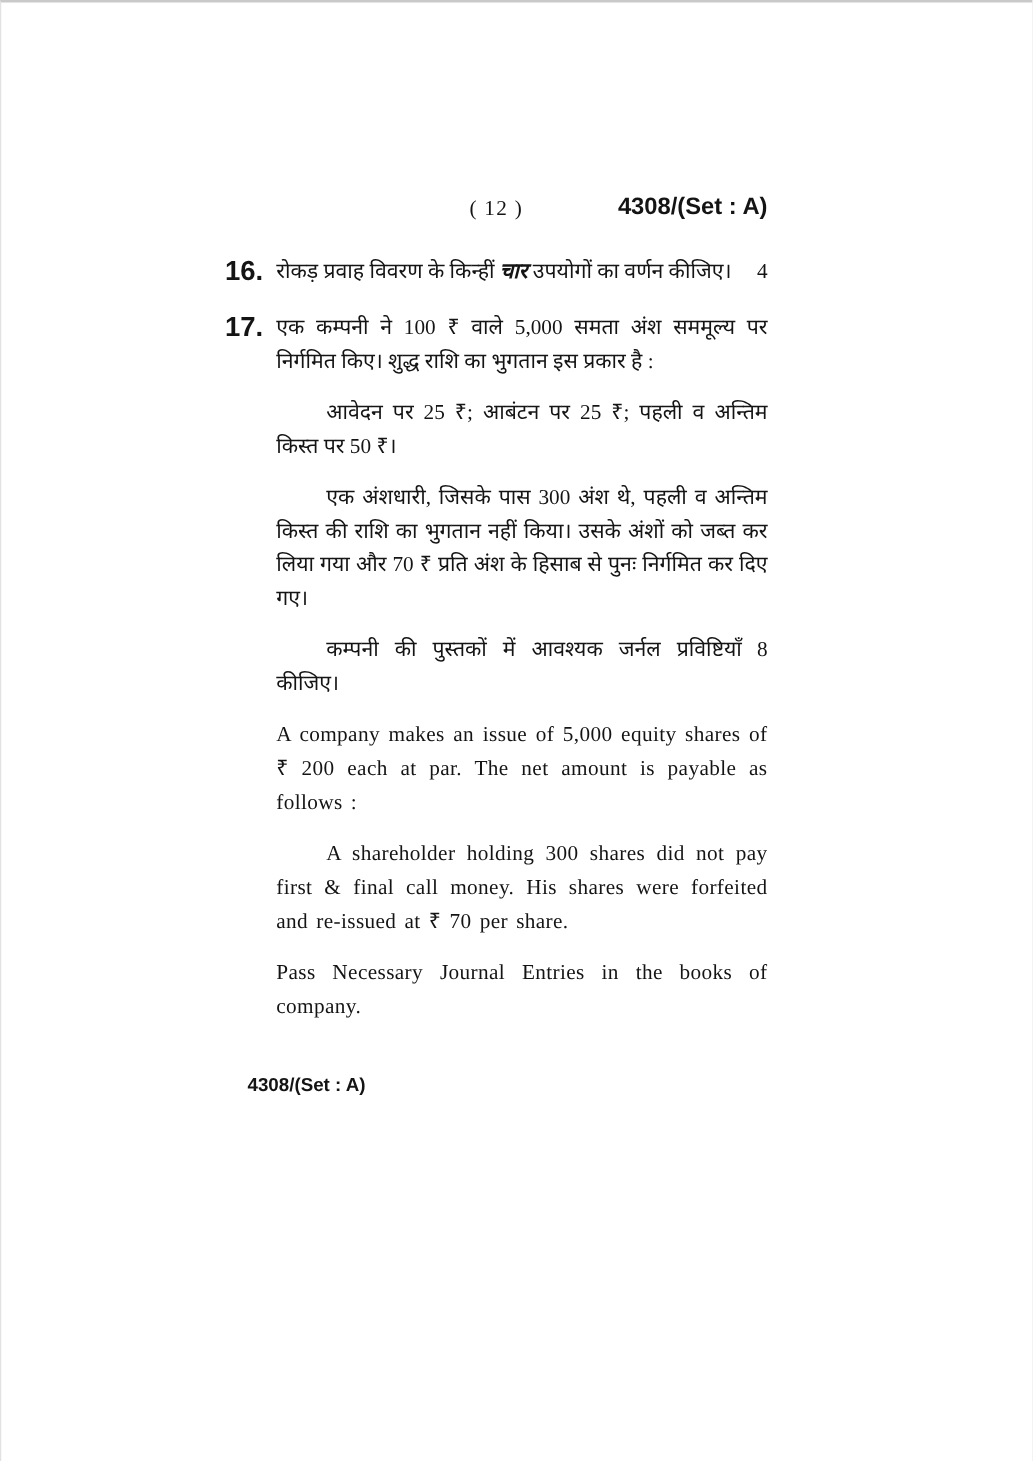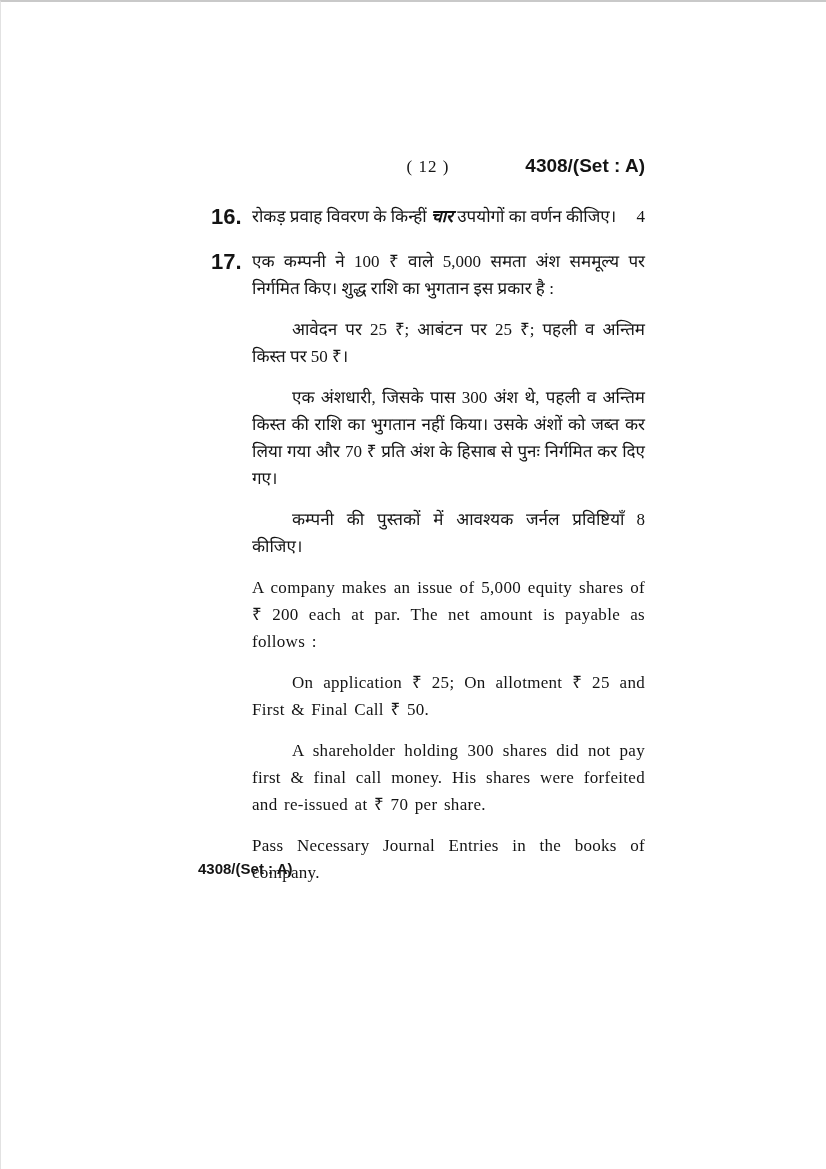--- a/index.html
+++ b/index.html
@@ -11,21 +11,21 @@
     background: #ffffff;
     color: #141414;
     font-family: "Liberation Serif", serif;
     border-top: 2px solid #c9c9c9;
     border-left: 1px solid #e2e2e2;
     box-sizing: border-box;
     overflow: hidden;
   }
   .content {
     position: absolute;
-    left: 210px;
+    left: 179px;
     top: 155px;
     width: 434px;
   }
   .header {
     position: relative;
     height: 30px;
     margin-bottom: 16px;
   }
   .page-num {
     display: block;
@@ -99,21 +99,20 @@
     </div>
 
     <div class="question">
       <span class="qnum">17.</span>
       <div class="qbody">
         <p class="para hindi">एक कम्पनी ने 100 ₹ वाले 5,000 समता अंश सममूल्य पर निर्गमित किए। शुद्ध राशि का भुगतान इस प्रकार है :</p>
         <p class="para hindi indent">आवेदन पर 25 ₹; आबंटन पर 25 ₹; पहली व अन्तिम किस्त पर 50 ₹।</p>
         <p class="para hindi indent">एक अंशधारी, जिसके पास 300 अंश थे, पहली व अन्तिम किस्त की राशि का भुगतान नहीं किया। उसके अंशों को जब्त कर लिया गया और 70 ₹ प्रति अंश के हिसाब से पुनः निर्गमित कर दिए गए।</p>
         <p class="para hindi indent"><span class="marks">8</span><span>कम्पनी की पुस्तकों में आवश्यक जर्नल प्रविष्टियाँ कीजिए।</span></p>
         <p class="para english">A company makes an issue of 5,000 equity shares of ₹ 200 each at par. The net amount is payable as follows :</p>
-        <p class="para english indent">On application ₹ 25; On allotment ₹ 25 and First &amp; Final Call ₹ 50.</p>
         <p class="para english indent">A shareholder holding 300 shares did not pay first &amp; final call money. His shares were forfeited and re-issued at ₹ 70 per share.</p>
         <p class="para english">Pass Necessary Journal Entries in the books of company.</p>
       </div>
     </div>
 
   </div>
 
   <div class="footer-code">4308/(Set : A)</div>
 
 </div>

